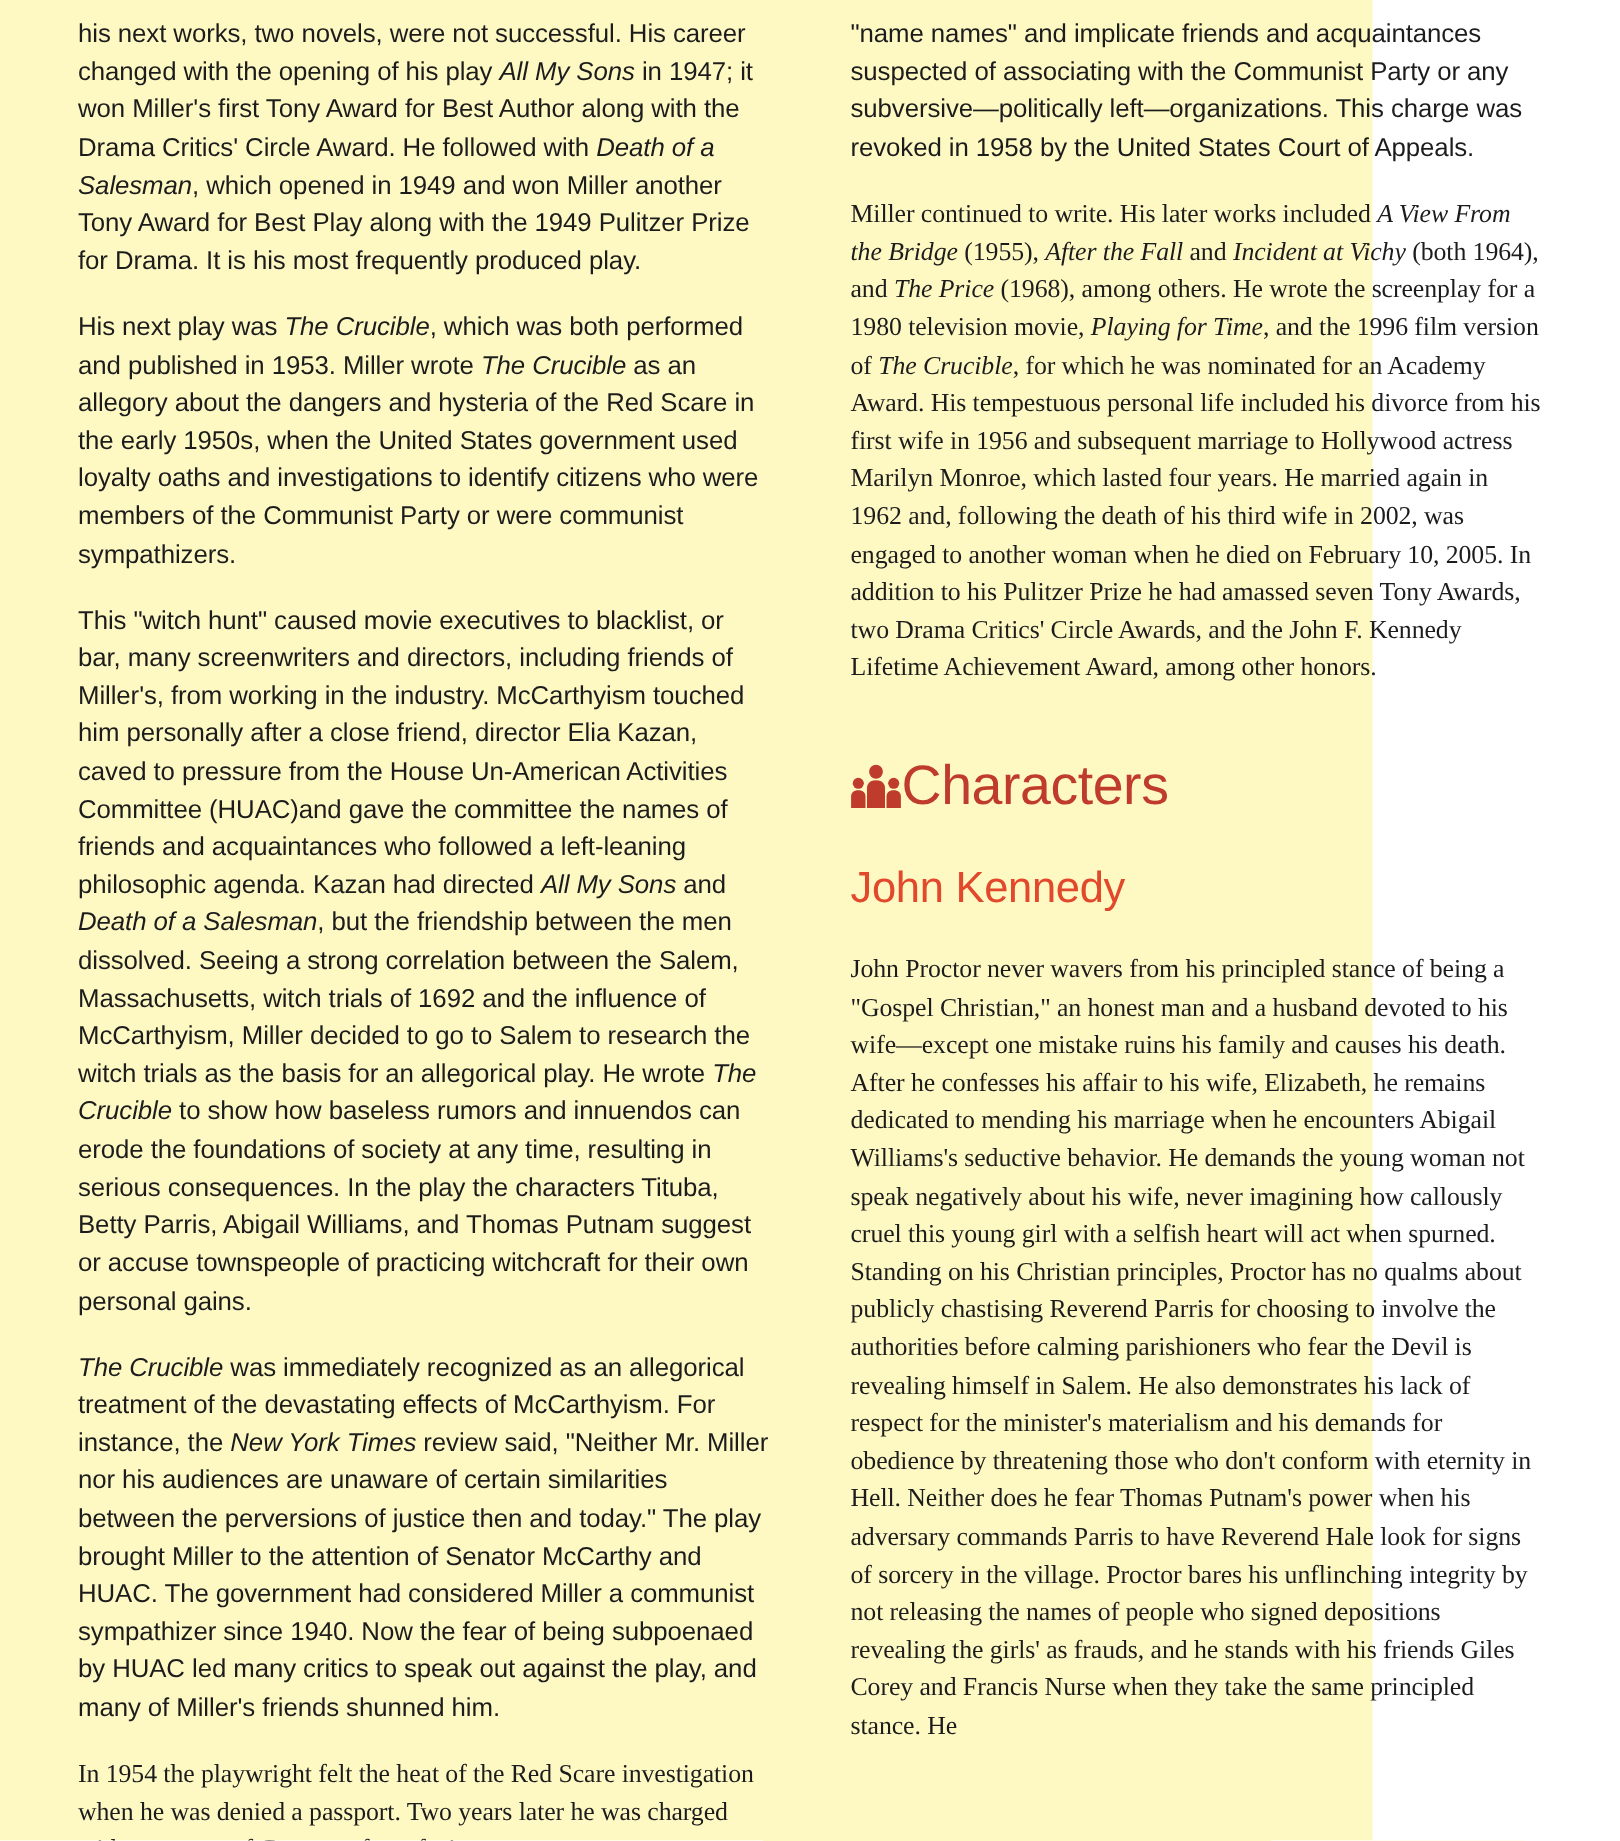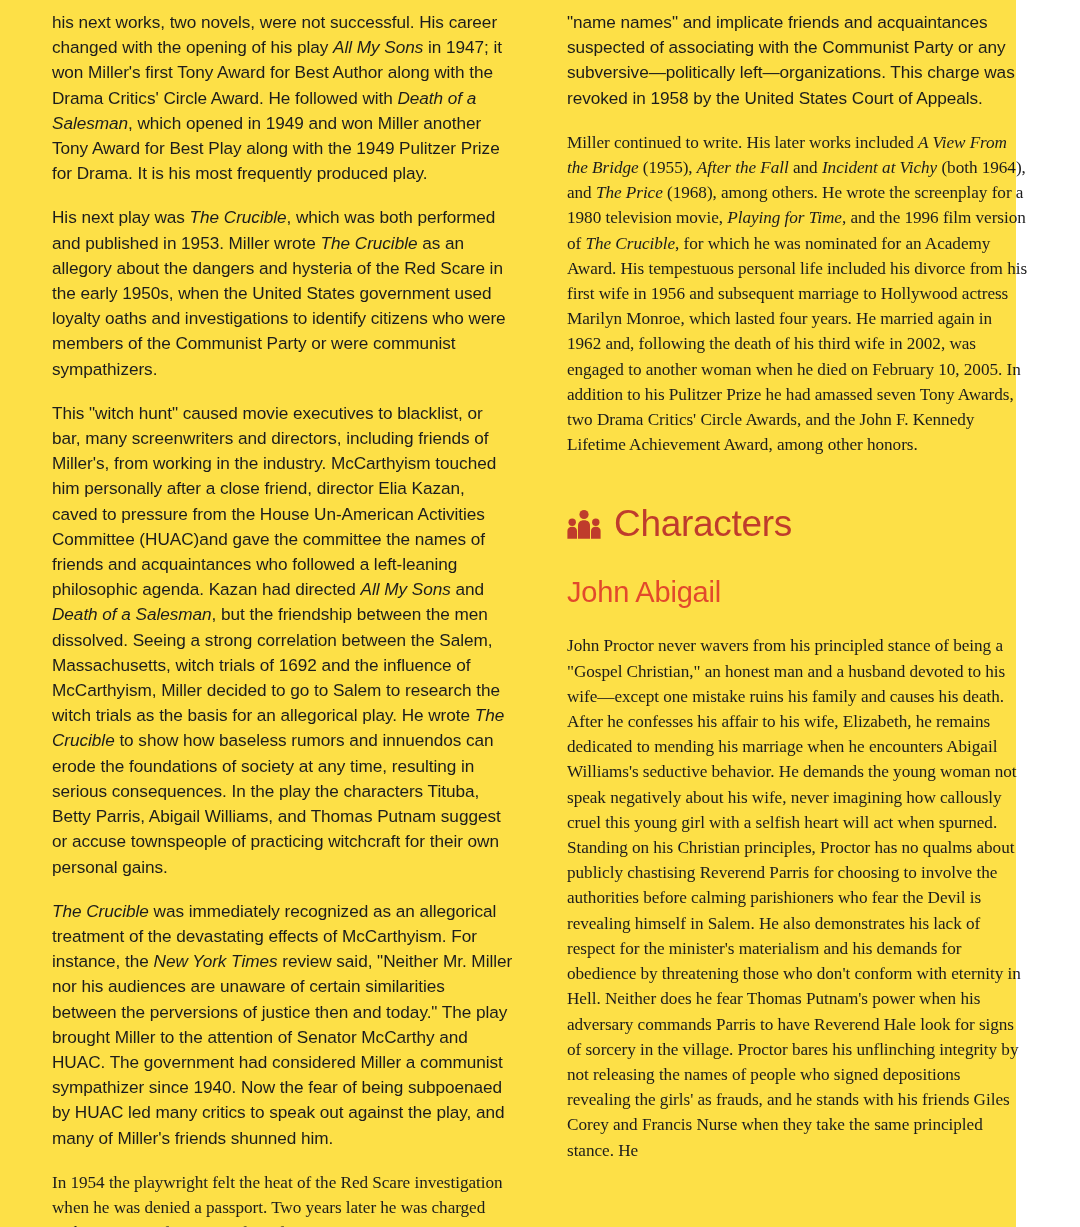--- a/index.html
+++ b/index.html
@@ -3,23 +3,23 @@
 <meta charset="utf-8">
 <style>
   * { margin:0; padding:0; box-sizing:border-box; }
   html, body {
     width:1080px; height:1227px;
     background:#ffffff;
     font-family:"Liberation Sans", sans-serif;
     overflow:hidden;
   }
   .page {
-    width:1016px; height:1227px;
+    width:915px; height:1227px;
     position:relative;
-    background:#fde047;
+    background:#fef9c3;
     padding:10px 52px 0 52px;
   }
   .columns {
     display:flex;
     gap:54px;
     align-items:flex-start;
     width:100%;
   }
   .col {
     width:461px;
@@ -34,21 +34,20 @@
     text-align:left;
     -webkit-font-smoothing:antialiased;
   }
   p.body:last-child { margin-bottom:0;font-family:Liberation Serif, serif; }
   .ital { font-style:italic; }
 
   
   .section-head {
     display:flex;
     align-items:center;
-    gap:13px;
     margin:46px 0 22px 0;
   }
   .group-icon {
     width:34px; height:32px;
     flex:0 0 34px;
     display:block;
   }
   .section-head .section-title {
     font-size:37px;
     line-height:42px;
@@ -98,21 +97,21 @@
               <path d="M5.2 18.8c-3.2 0-4.8 1.8-4.8 4.3v7.6h9.6v-7.6c0-2.5-1.6-4.3-4.8-4.3z"></path>
 
               <circle cx="28.8" cy="14.2" r="3.7"></circle>
               <path d="M28.8 18.8c-3.2 0-4.8 1.8-4.8 4.3v7.6h9.6v-7.6c0-2.5-1.6-4.3-4.8-4.3z"></path>
             </g>
           </svg>
         </span>
         <span class="section-title">Characters</span>
       </div>
 
-      <h2 class="char-name">John Abigail</h2>
+      <h2 class="char-name">John Kennedy</h2>
 
       <div id="char-body">
           <p class="body">John Proctor never wavers from his principled stance of being a "Gospel Christian," an honest man and a husband devoted to his wife—except one mistake ruins his family and causes his death. After he confesses his affair to his wife, Elizabeth, he remains dedicated to mending his marriage when he encounters Abigail Williams's seductive behavior. He demands the young woman not speak negatively about his wife, never imagining how callously cruel this young girl with a selfish heart will act when spurned. Standing on his Christian principles, Proctor has no qualms about publicly chastising Reverend Parris for choosing to involve the authorities before calming parishioners who fear the Devil is revealing himself in Salem. He also demonstrates his lack of respect for the minister's materialism and his demands for obedience by threatening those who don't conform with eternity in Hell. Neither does he fear Thomas Putnam's power when his adversary commands Parris to have Reverend Hale look for signs of sorcery in the village. Proctor bares his unflinching integrity by not releasing the names of people who signed depositions revealing the girls' as frauds, and he stands with his friends Giles Corey and Francis Nurse when they take the same principled stance. He</p>
         </div>
     </div>
 
   </div>
 </div>
 
 </body></html>

